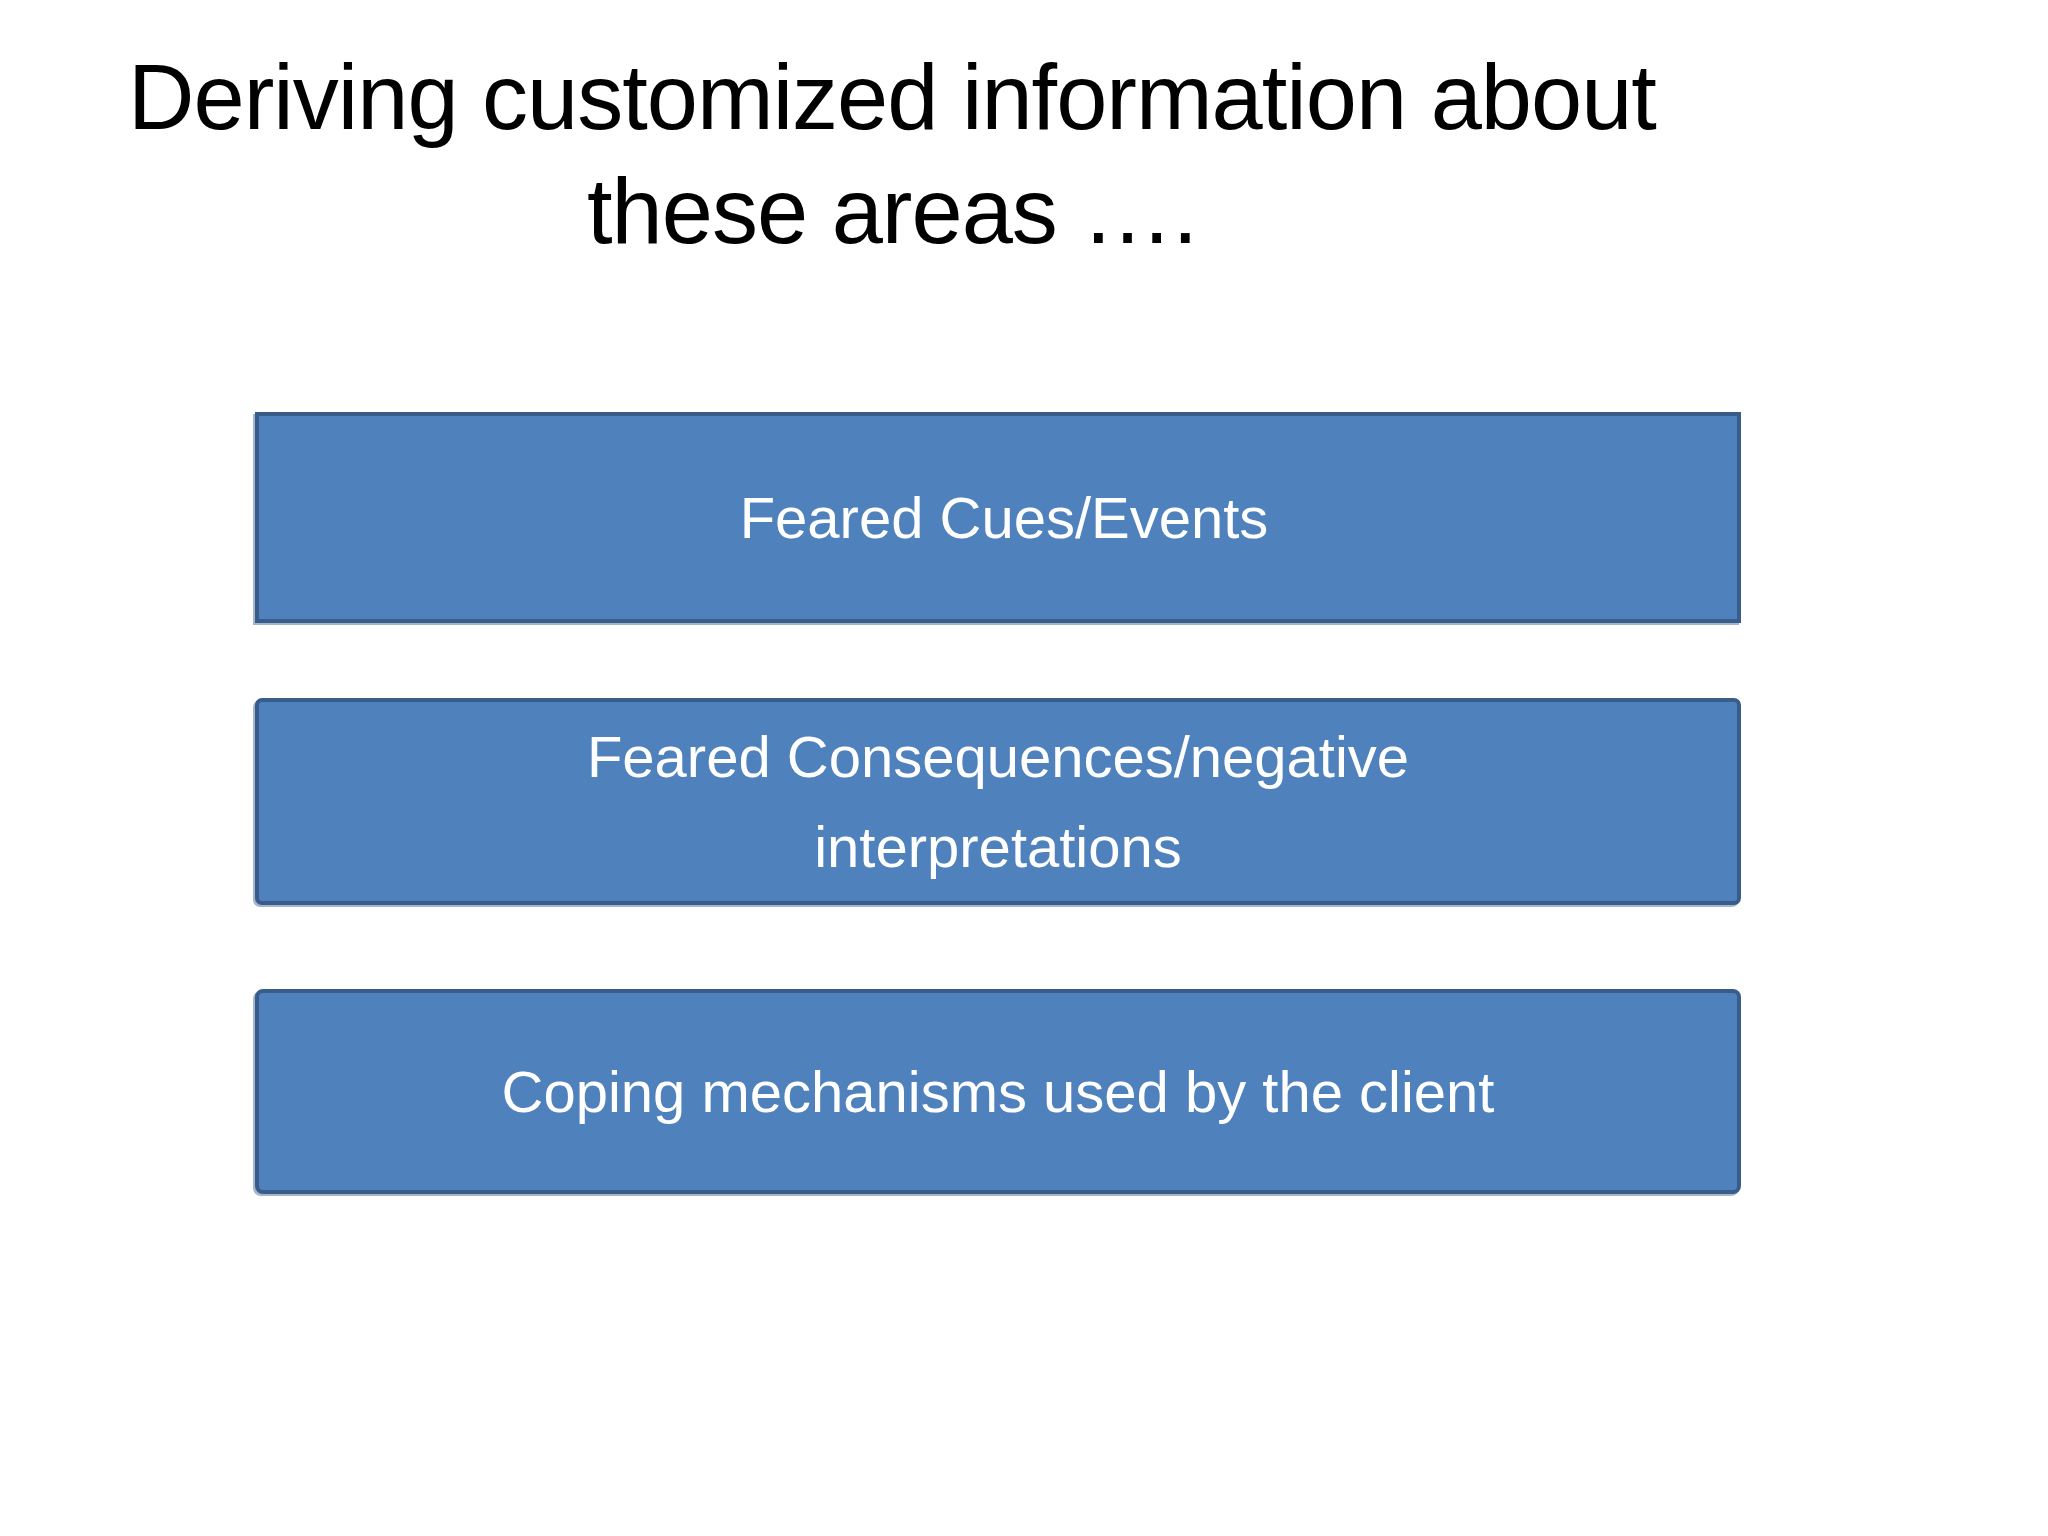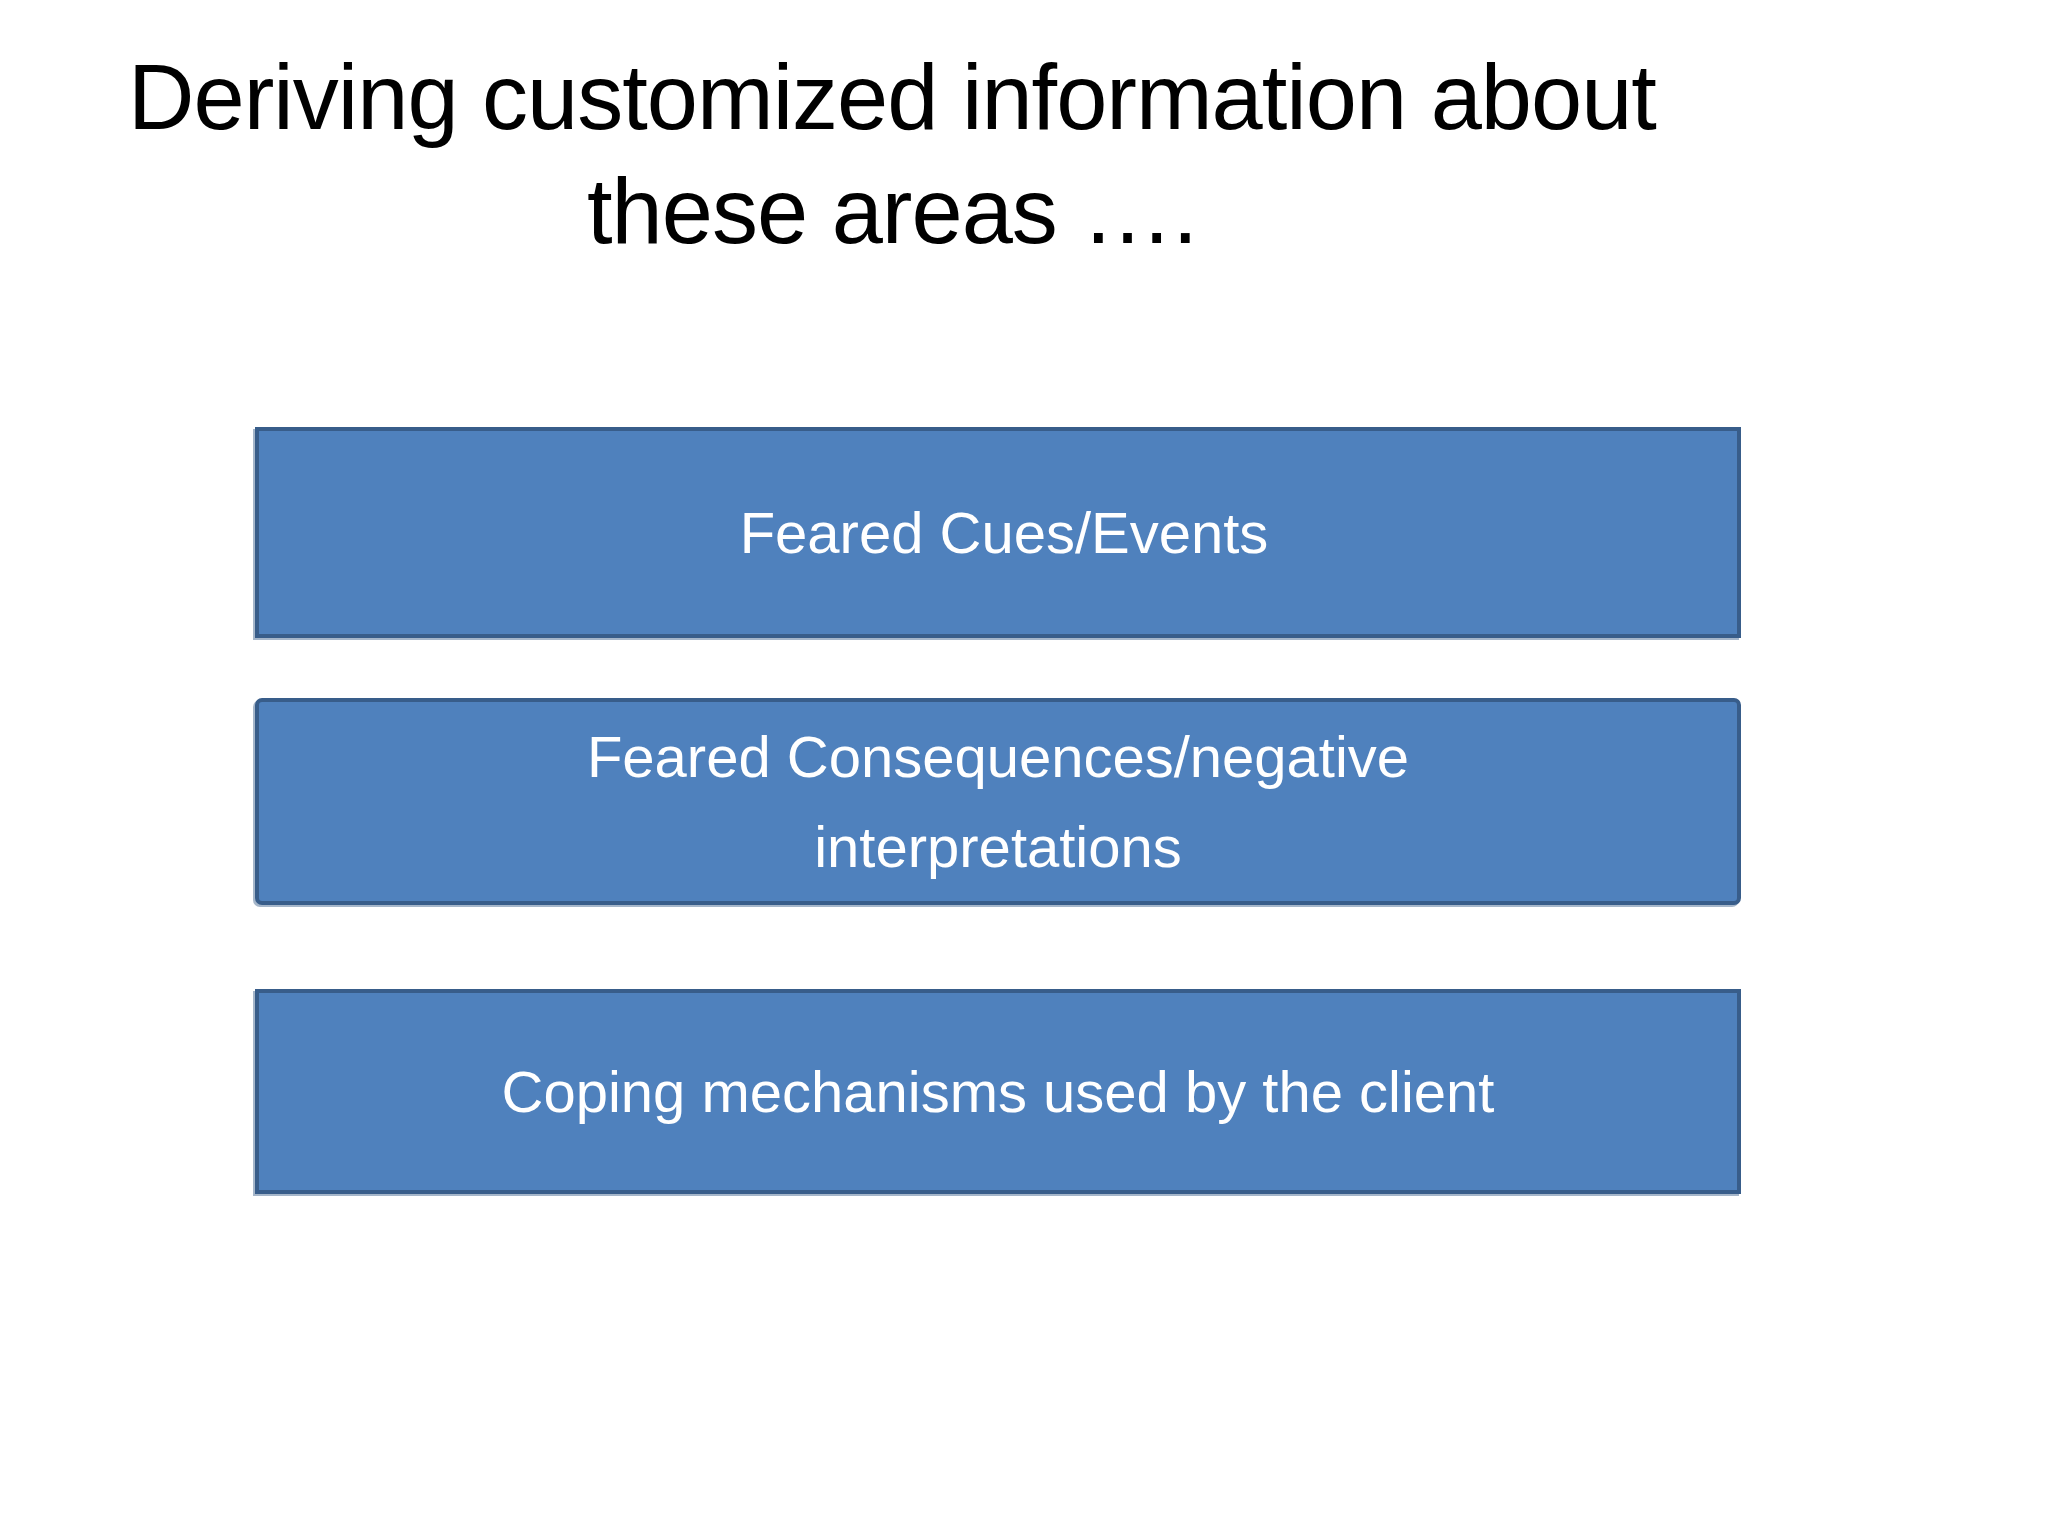--- a/index.html
+++ b/index.html
@@ -40,23 +40,23 @@
     text-align: center;
     box-shadow: -2px 2px 0 rgba(56, 93, 138, 0.45);
   }
   .info-box .box-label {
     color: #FFFFFF;
     font-size: 58px;
     line-height: 1.55;
     white-space: pre-line;
     padding: 0 40px;
   }
-  .box-1 { top: 427px; height: 211px; padding-left: 12px; }
+  .box-1 { top: 412px; height: 211px; padding-left: 12px; }
   .box-2 { top: 698px; height: 207px; border-radius: 7px; }
-  .box-3 { top: 989px; height: 205px; }
+  .box-3 { top: 989px; height: 205px; border-radius: 8px; }
 </style>
 </head>
 <body>
 
 <div class="slide">
 
   <div class="slide-title">Deriving customized information about
 these areas ….</div>
 
   <div class="info-box box-1">

